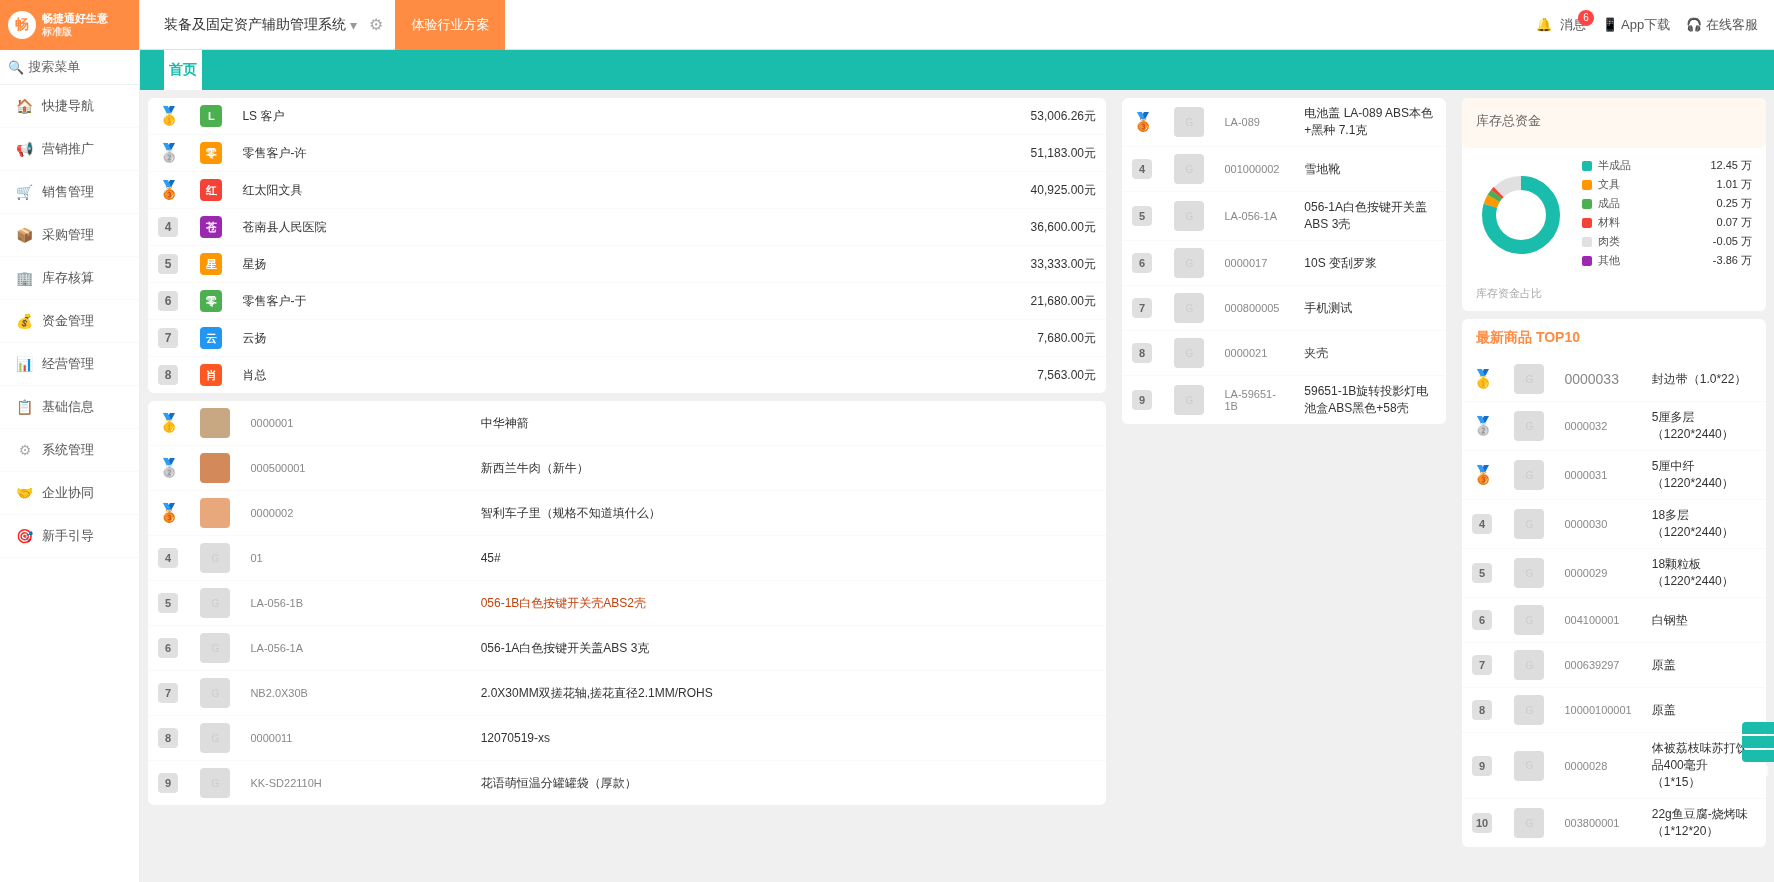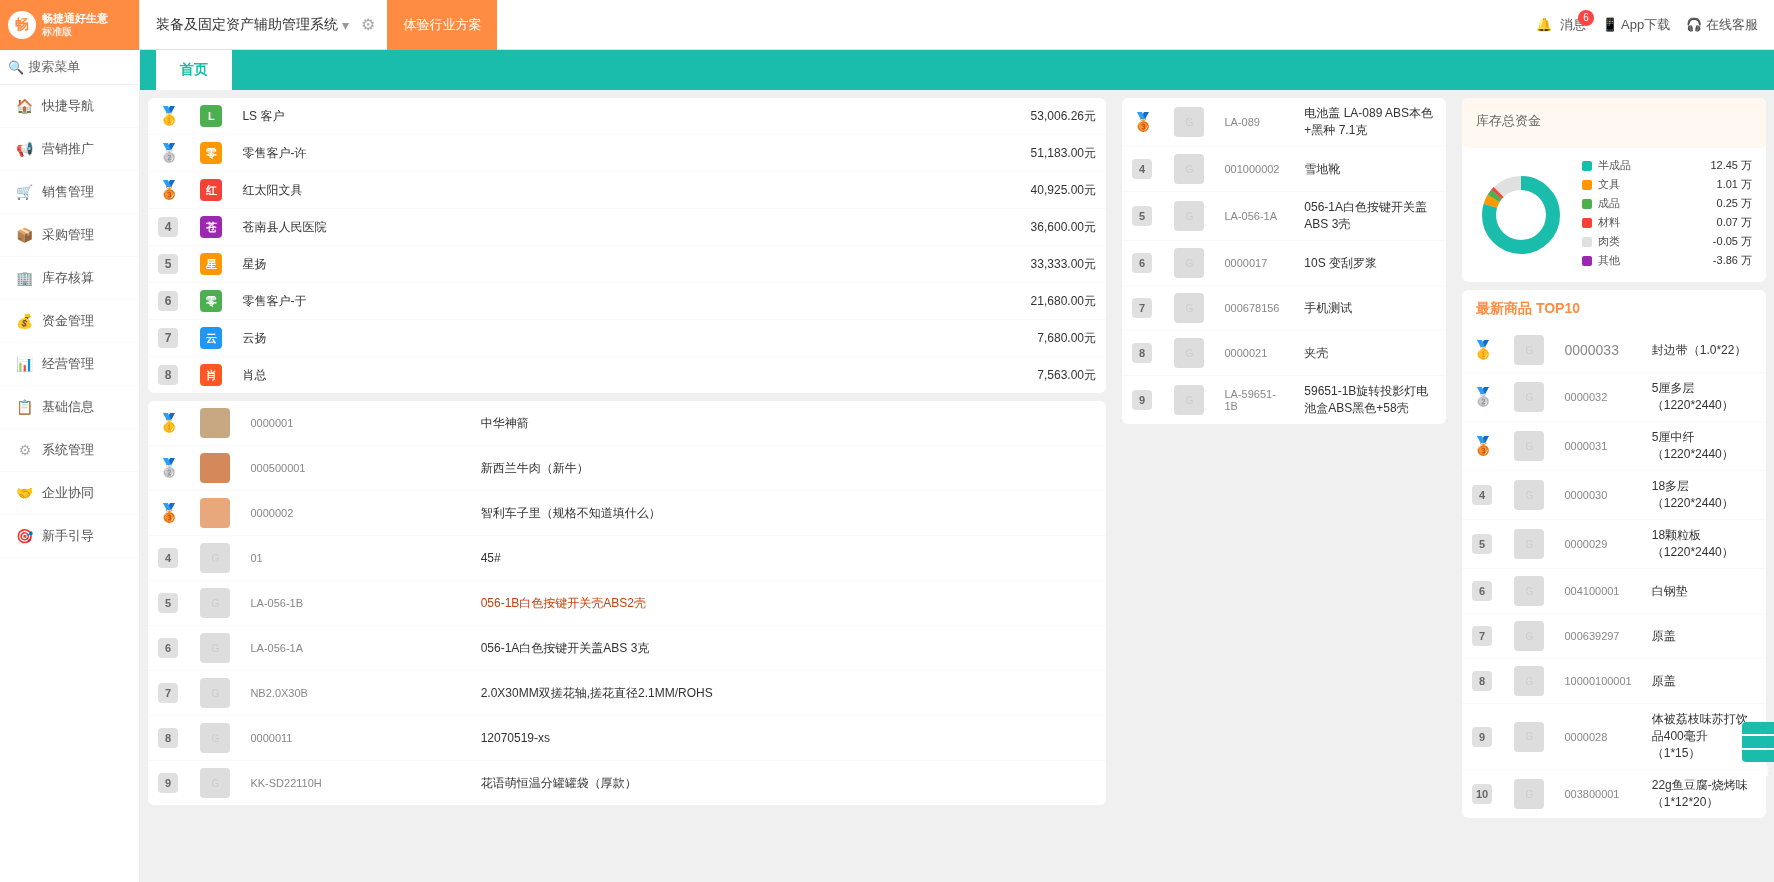--- a/index.html
+++ b/index.html
@@ -73,21 +73,21 @@
       border-bottom: 1px solid #e0e0e0;
       display: flex;
       align-items: center;
       padding: 0 16px;
       gap: 12px;
       flex-shrink: 0;
     }
     .topbar-system-name {
       color: #333;
       font-size: 14px;
-      display: flex; align-items: center; gap: 4px;
+      display: flex; align-items: center; gap: 4px; margin-left: 8px;
     }
     .topbar-chevron { color: #999; }
     .topbar-gear {
       color: #aaa; cursor: pointer; font-size: 16px;
     }
     .topbar-btn {
       background: #ff8c42;
       color: #fff;
       border: none;
       padding: 17px 16px;
@@ -114,25 +114,26 @@
     .navbar {
       background: #1abcab;
       height: 40px;
       display: flex;
       align-items: center;
       padding: 0 16px;
       flex-shrink: 0;
     }
     .navbar-item {
       color: #fff;
-      padding: 0 24px;
+      padding: 0 5px;
       height: 40px;
       display: flex; align-items: center;
       cursor: pointer;
       font-size: 14px;
+      margin-left: 8px;
     }
     .navbar-item.active {
       background: #fff;
       color: #1abcab;
       font-weight: bold;
     }
 
     
     .content {
       flex: 1;
@@ -622,21 +623,21 @@
   </tr>
               <tr>
     <td style="width:28px">
       <span class="rank-badge rank-other">7</span>
     </td>
     <td style="width:36px">
       <div class="product-img">
                     <span style="font-size:10px;color:#ccc">G</span>
                   </div>
     </td>
-    <td style="color:#888;font-size:11px">000678156</td>
+    <td style="color:#888;font-size:11px">000800005</td>
     <td style="color:#333;font-size:12px">手机测试</td>
   </tr>
               <tr>
     <td style="width:28px">
       <span class="rank-badge rank-other">8</span>
     </td>
     <td style="width:36px">
       <div class="product-img">
                     <span style="font-size:10px;color:#ccc">G</span>
                   </div>
@@ -708,20 +709,21 @@
     <span class="legend-label">肉类</span>
     <span class="legend-value">-0.05 万</span>
   </div>
               <div class="legend-item">
     <div class="legend-dot" style="background:#9c27b0"></div>
     <span class="legend-label">其他</span>
     <span class="legend-value">-3.86 万</span>
   </div>
             </div>
         </div>
+        <div style="padding: 4px 14px 10px; font-size: 11px; color: #aaa;">库存资金占比</div>
       </div>
 
       <div class="card">
         <div class="top10-header">
           <span>最新商品</span> <span style="color:#ff8c42">TOP10</span>
         </div>
         <table class="list-table">
           <tbody id="new-products-body">
               <tr>
     <td style="width:28px">

